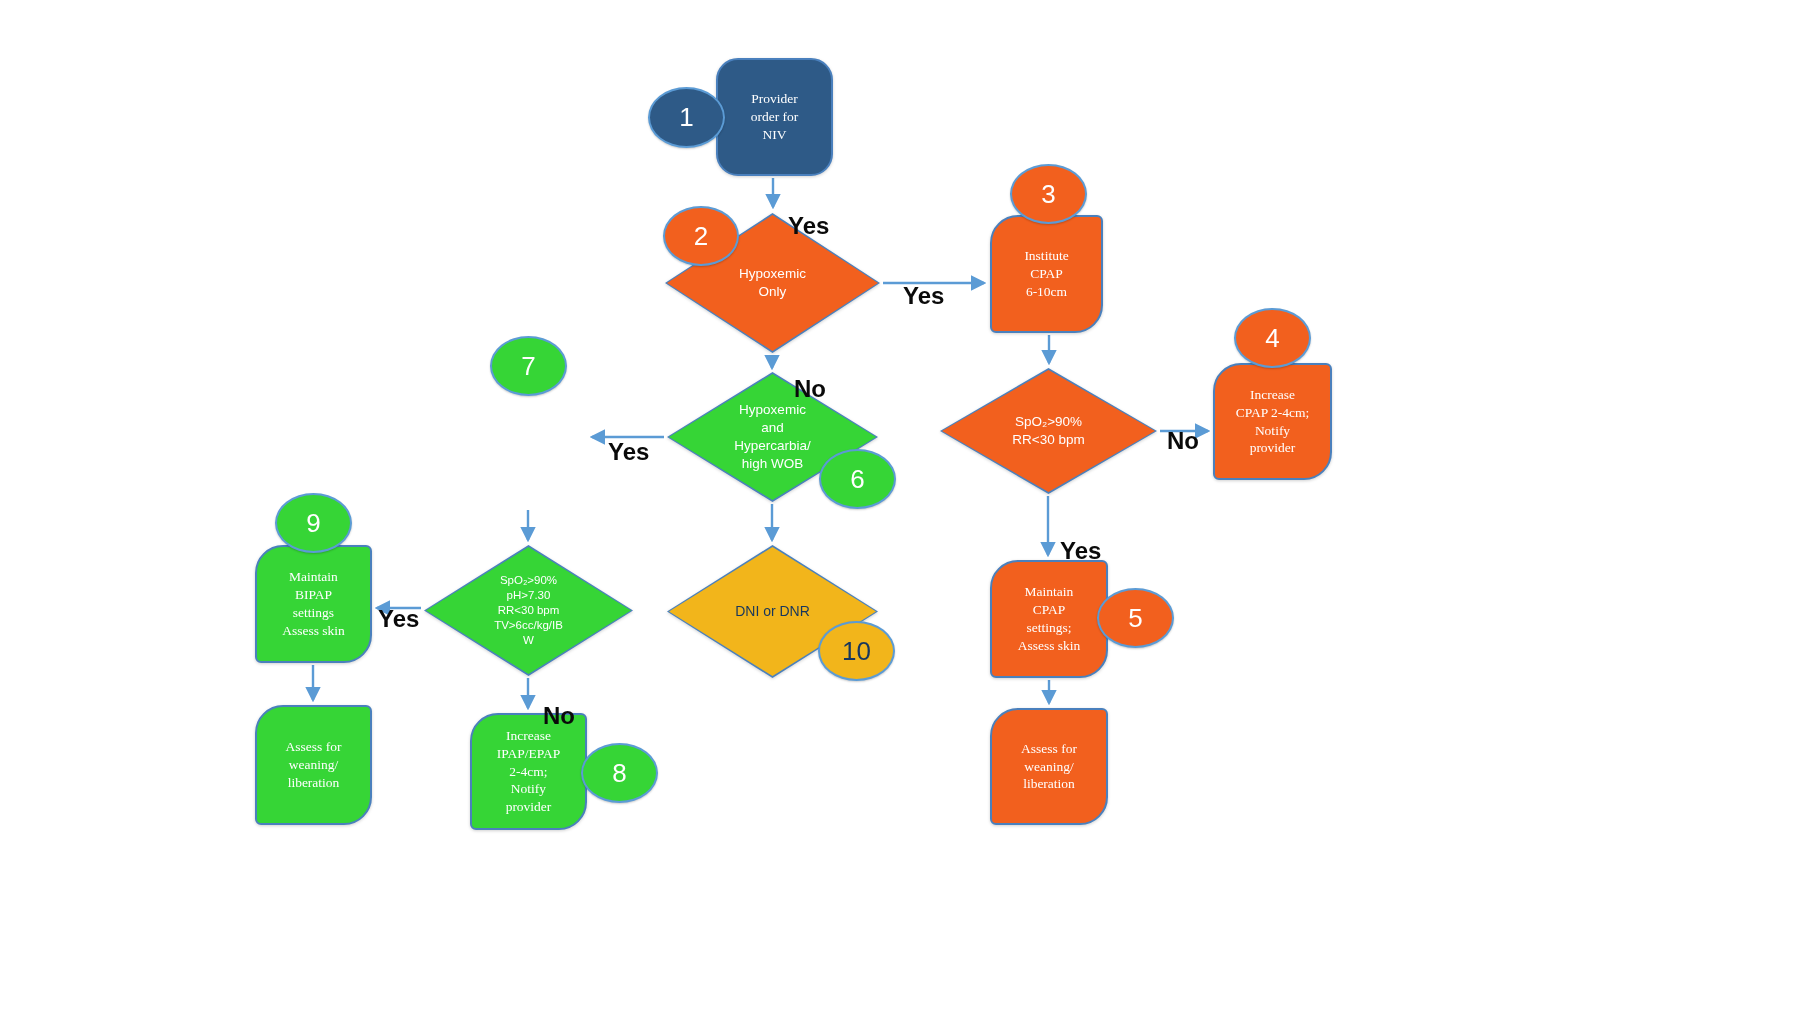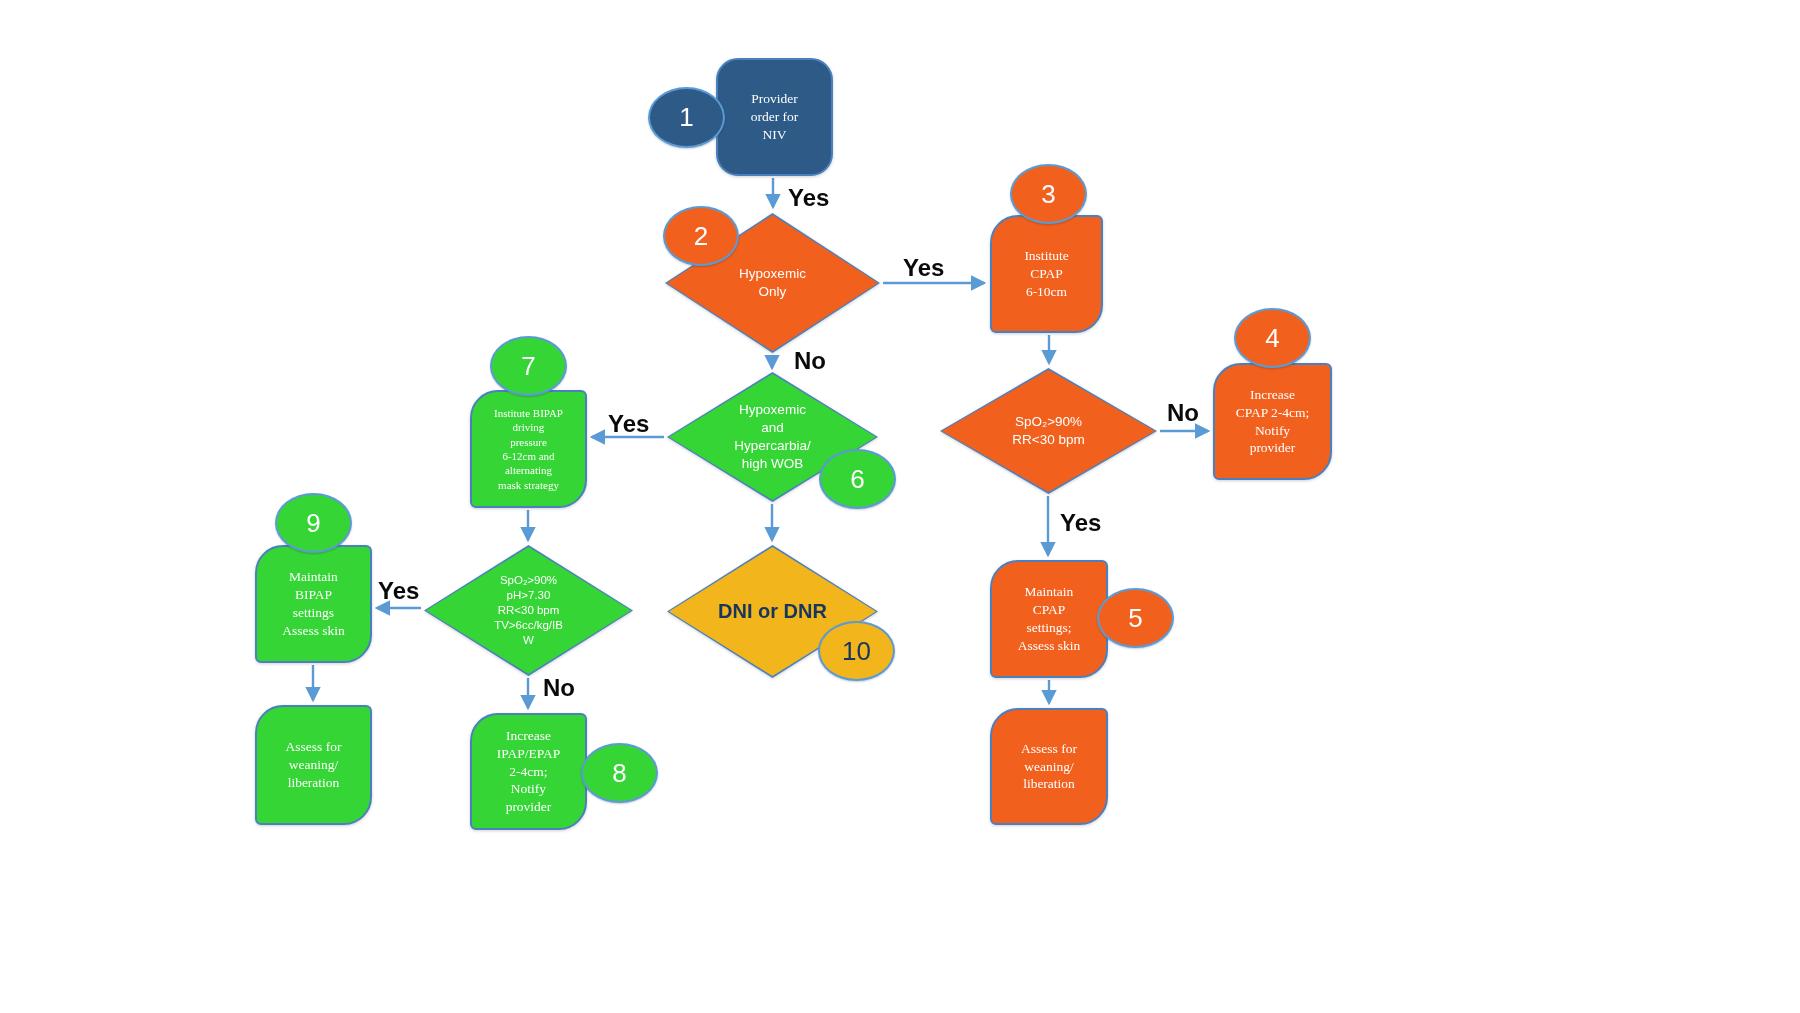--- a/index.html
+++ b/index.html
@@ -33,21 +33,21 @@
     text-align: center;
     color: #ffffff;
     font-size: 13.5px;
     line-height: 1.32;
     position: relative;
     z-index: 2;
     padding: 2px 4px;
   }
   .label.small  { font-size: 11px;   line-height: 1.3; }
   .label.small2 { font-size: 11.5px; line-height: 1.3; }
-  .label.navy   { color: var(--navy); font-weight: 700; font-size: 20px; }
+  .label.navy   { color: var(--navy); font-weight: 400; font-size: 14px; }
 
   .diamond { }
   .diamond .d-border {
     position: absolute; inset: 0;
     background: var(--border);
     clip-path: polygon(50% 0, 100% 50%, 50% 100%, 0 50%);
   }
   .diamond .d-fill {
     position: absolute; inset: 2px;
     clip-path: polygon(50% 0, 100% 50%, 50% 100%, 0 50%);
@@ -67,20 +67,21 @@
     box-shadow: 0 1px 2px rgba(0,0,0,0.2);
   }
   .badge.navy-num { color: var(--navy); }
 
   .edge-label {
     position: absolute; z-index: 4;
     font-weight: bold;
     font-size: 24px;
     color: #0a0a0a;
     white-space: pre-line;
+    margin-top: 28px;
   }
 </style>
 </head>
 <body>
 
 <div class="canvas">
 
   <svg class="arrows" width="1800" height="1013">
     <defs>
       <marker id="ah" viewBox="0 0 10 10" refX="8.5" refY="5" markerWidth="6.5" markerHeight="6.5" orient="auto-start-reverse">
@@ -150,28 +151,20 @@
 
   <div class="shape diamond" style="left:667px;top:372px;width:211px;height:130px">
     <div class="d-border"></div>
     <div class="d-fill c-green"></div>
     <div class="label">Hypoxemic
 and
 Hypercarbia/
 high WOB</div>
   </div>
 
-  <div class="shape rect c-green" style="left:470px;top:390px;width:117px;height:118px">
-    <div class="label small">Institute BIPAP
-driving
-pressure
-6-12cm and
-alternating
-mask strategy</div>
-  </div>
 
   <div class="shape diamond" style="left:424px;top:545px;width:209px;height:131px">
     <div class="d-border"></div>
     <div class="d-fill c-green"></div>
     <div class="label small2">SpO₂&gt;90%
 pH&gt;7.30
 RR&lt;30 bpm
 TV&gt;6cc/kg/IB
 W</div>
   </div>

